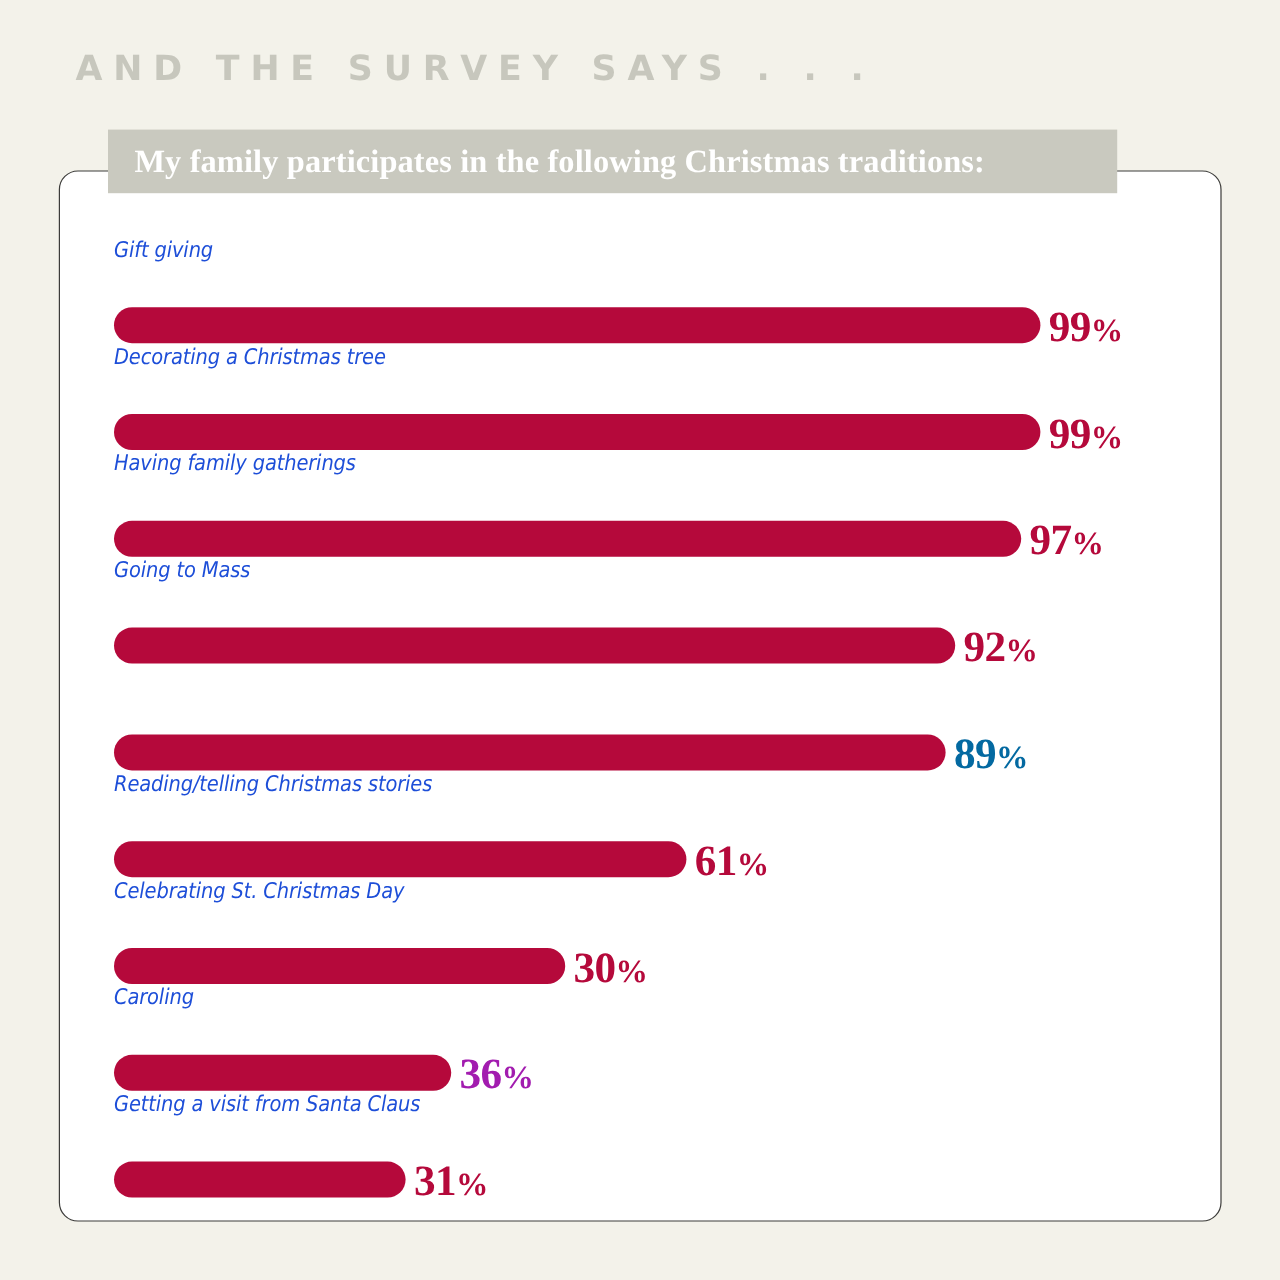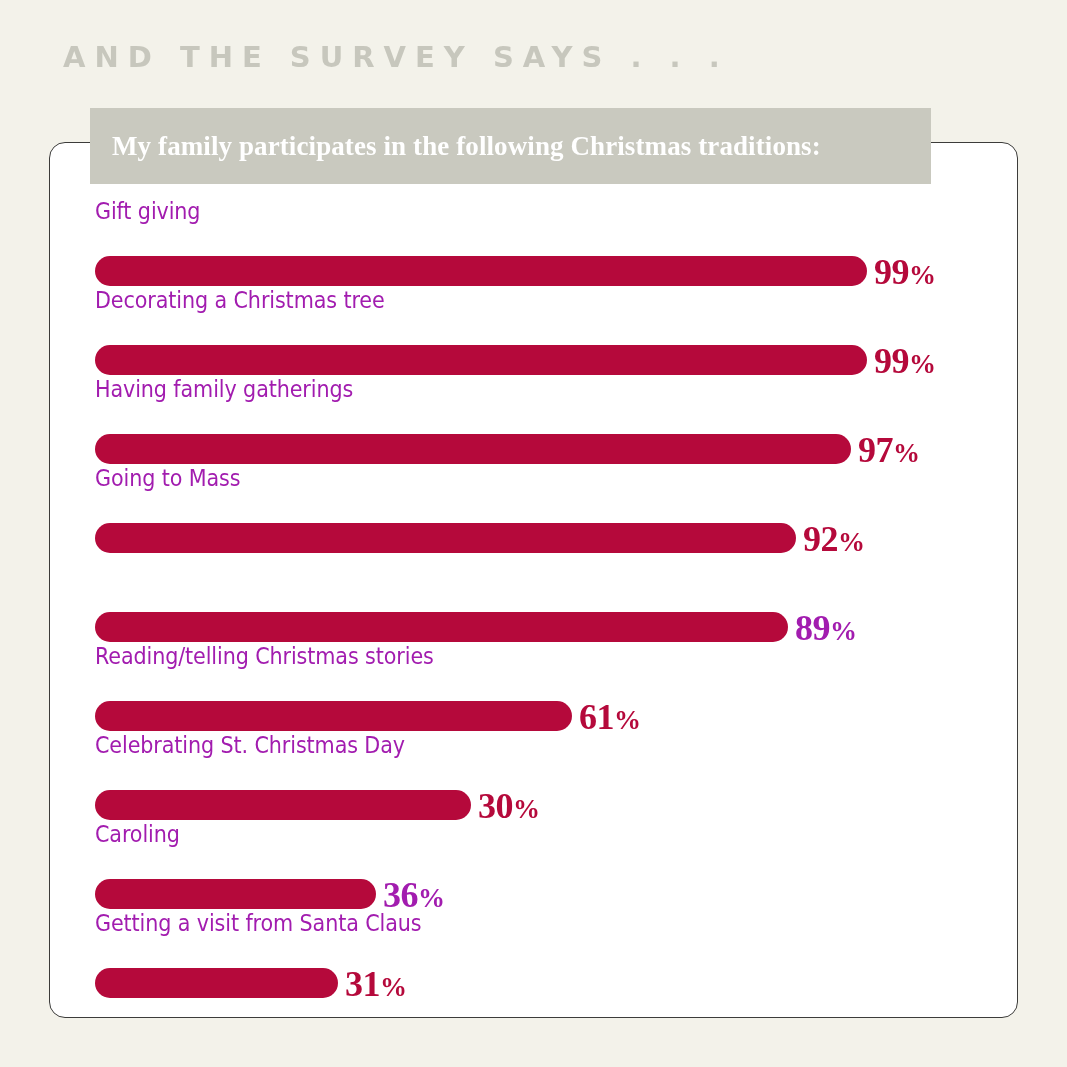--- a/index.html
+++ b/index.html
@@ -42,21 +42,21 @@
     border-radius: 16px;
     box-sizing: border-box;
   }
 
   
   .band {
     position: absolute;
     left: 90px;
     top: 108px;
     width: 841px;
-    height: 76px;
+    height: 53px;
     background: #c9c9bf;
     z-index: 5;
   }
   .band-text {
     position: absolute;
     left: 22px;
     top: 50%;
     transform: translateY(-50%);
     font-family: "Liberation Serif", serif;
     font-size: 27px;
@@ -73,29 +73,30 @@
     top: 196px;
     width: 900px;
     z-index: 6;
   }
   .row {
     height: 89px;
     position: relative;
   }
   .row-label {
     font-family: "DejaVu Sans Condensed", "Liberation Sans Narrow", "Liberation Sans", sans-serif;
-    font-size: 23px;
+    font-size: 18px;
     font-weight: 400;
-    color: #a21caf;
+    color: #1d4ed8;
     line-height: 1;
     white-space: nowrap;
     position: absolute;
     left: 0;
     top: 4px;
     letter-spacing: -0.1px;
+    font-style: italic;
   }
   .bar-line {
     position: absolute;
     left: 0;
     top: 37px;
     display: flex;
     align-items: center;
     white-space: nowrap;
     margin-top: 20px;
   }
@@ -157,21 +158,21 @@
     <div class="row">
       <div class="row-label">Going to Mass</div>
       <div class="bar-line">
         <div class="bar" style="width: 701px; background: rgb(181, 9, 59);"></div>
         <div class="pct" style="color: rgb(181, 9, 59);"><span>92</span><span class="sym">%</span></div>
       </div>
     </div>
     <div class="row">
       <div class="bar-line">
         <div class="bar" style="width: 693px; background: rgb(181, 9, 59);"></div>
-        <div class="pct" style="color: #a21caf;"><span>89</span><span class="sym">%</span></div>
+        <div class="pct" style="color: #0369a1;"><span>89</span><span class="sym">%</span></div>
       </div>
     </div>
     <div class="row">
       <div class="row-label">Reading/telling Christmas stories</div>
       <div class="bar-line">
         <div class="bar" style="width: 477px; background: rgb(181, 9, 59);"></div>
         <div class="pct" style="color: rgb(181, 9, 59);"><span>61</span><span class="sym">%</span></div>
       </div>
     </div>
     <div class="row">

